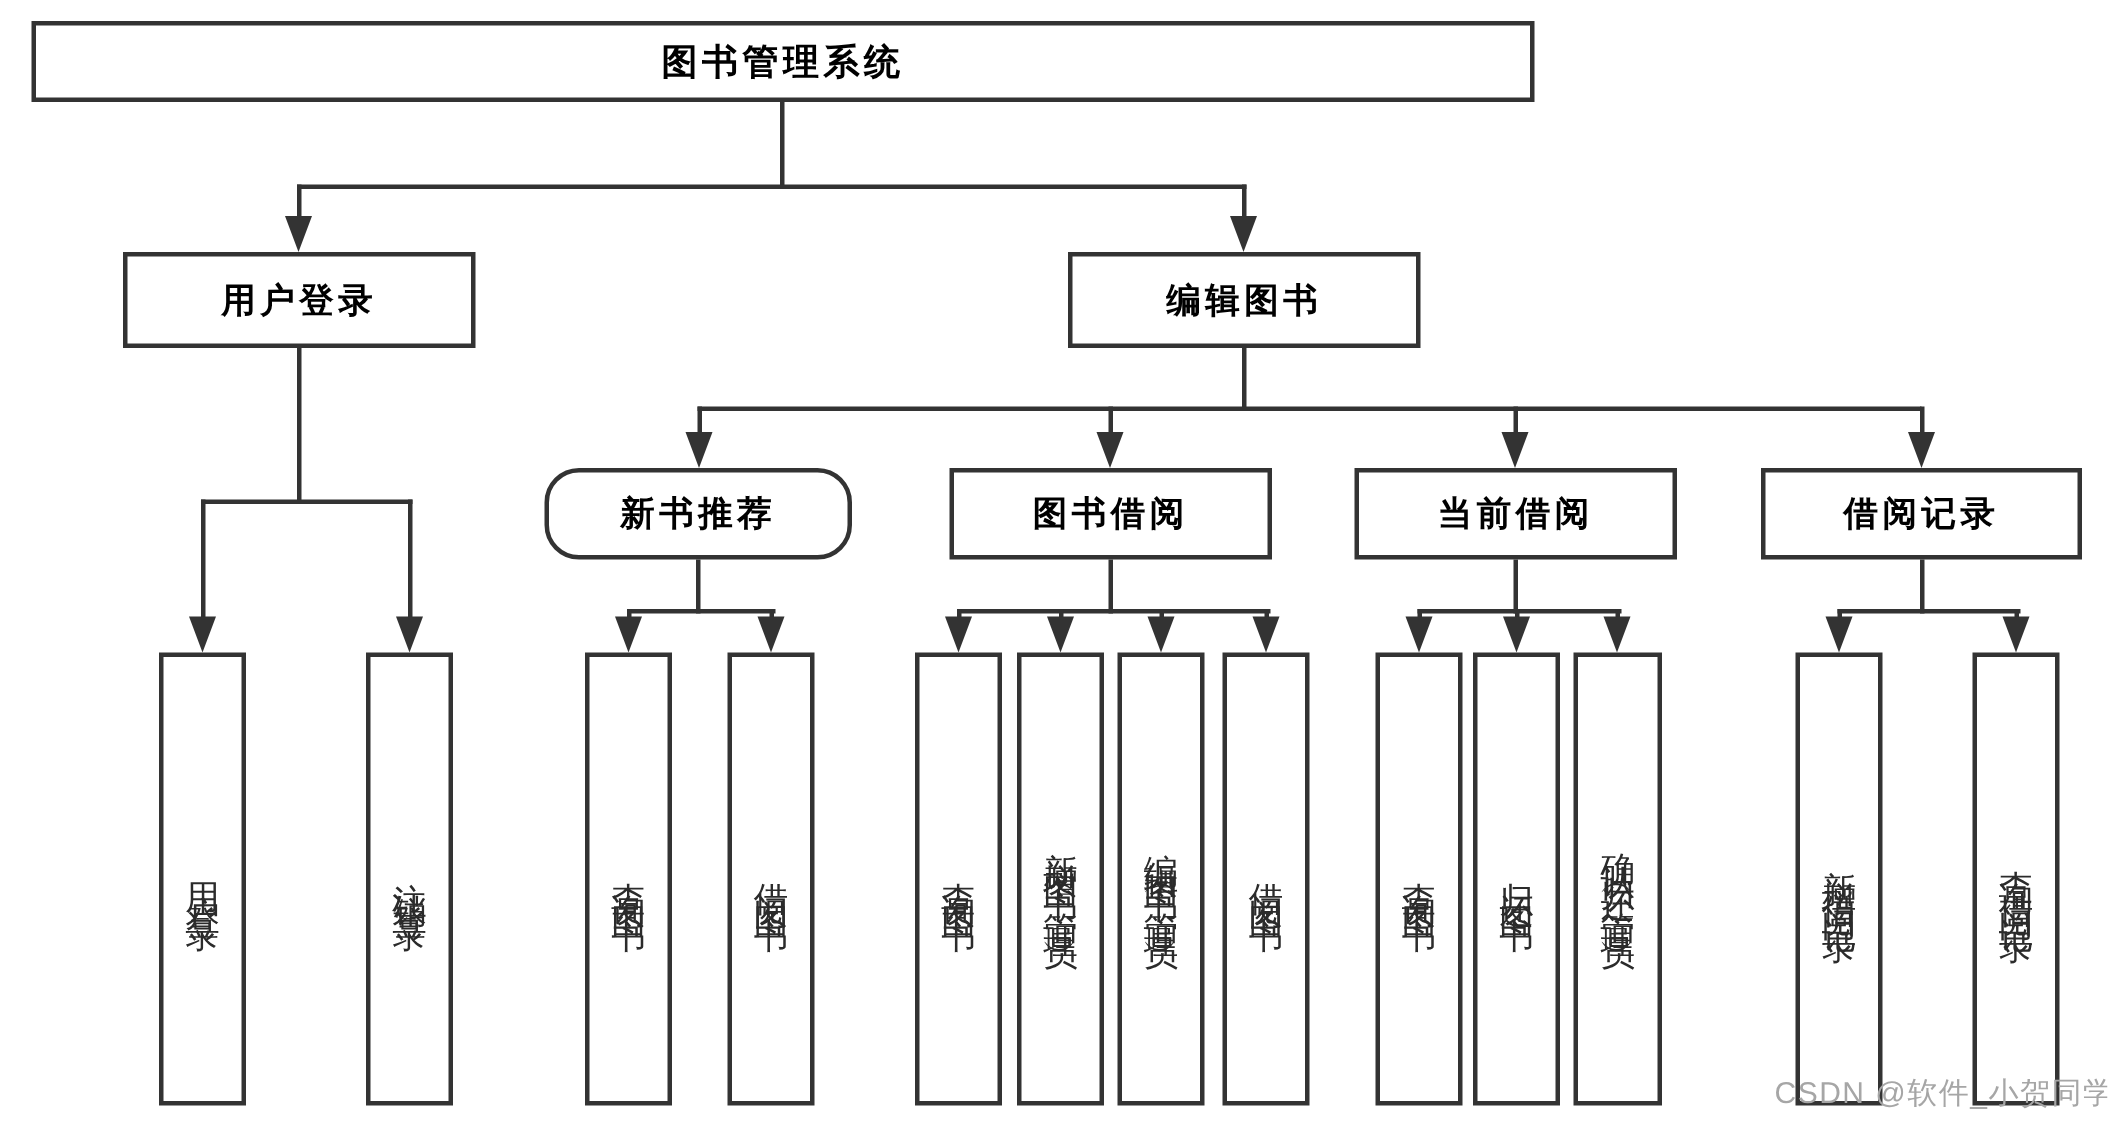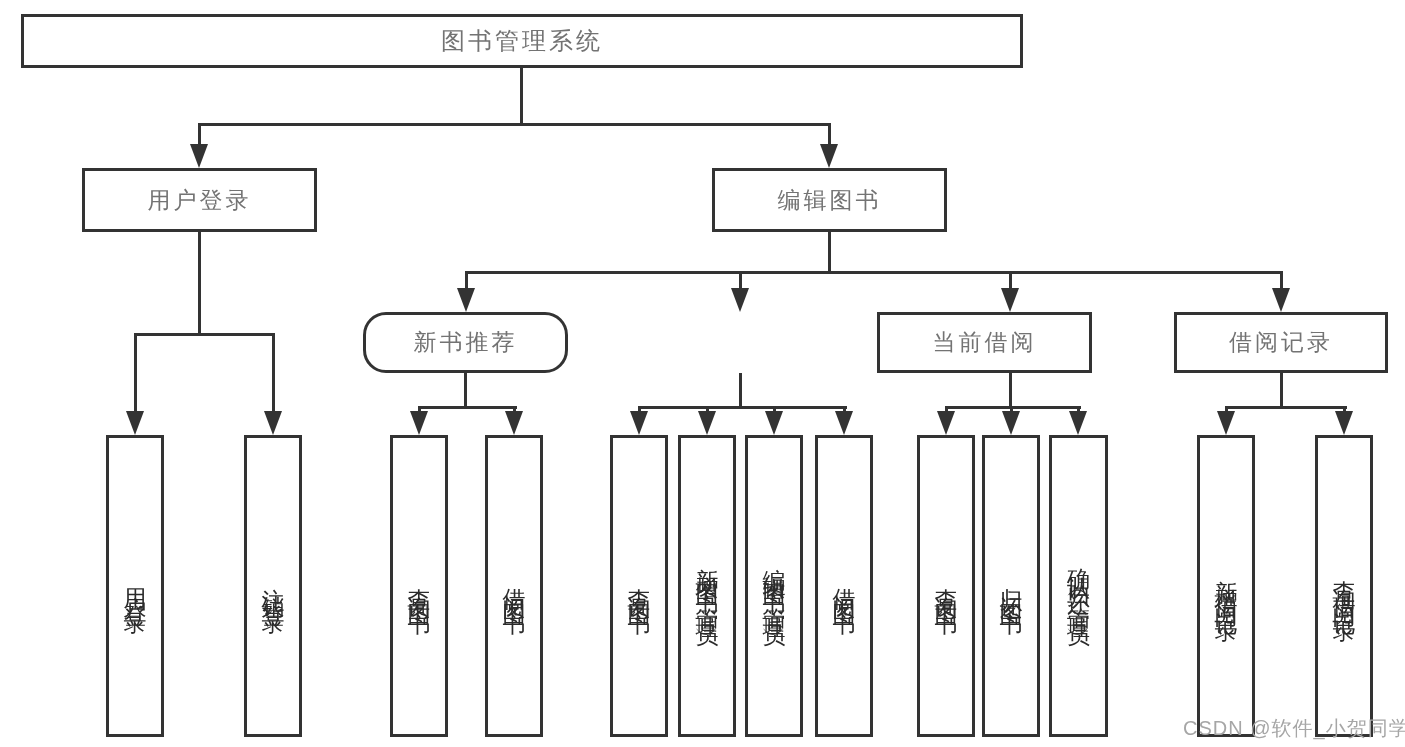--- a/index.html
+++ b/index.html
@@ -17,22 +17,23 @@
     border: 3px solid #333333;
     background: #ffffff;
     display: flex;
     align-items: center;
     justify-content: center;
     color: #2b2b2b;
   }
   .htext {
     font-size: 23px;
     letter-spacing: 3px;
-    color: #737373;
+    color: #000000;
     white-space: nowrap;
+    font-weight: bold;
   }
   .root-text { font-size: 24px; }
   .vtext {
     writing-mode: vertical-rl;
     text-orientation: mixed;
     font-size: 23px;
     letter-spacing: 8px;
     line-height: 1;
     color: #2b2b2b;
   }
@@ -68,21 +69,24 @@
   <div class="box" style="left:82px; top:168px; width:235px; height:64px;">
     <span class="htext">用户登录</span>
   </div>
   <div class="box" style="left:712px; top:168px; width:235px; height:64px;">
     <span class="htext">编辑图书</span>
   </div>
 
   <div class="box" style="left:363px; top:312px; width:205px; height:61px;border-radius:23px;">
     <span class="htext">新书推荐</span>
   </div>
-  <div class="box" style="left:877px; top:312px; width:215px; height:61px;">
+  <div class="box" style="left:633px; top:312px; width:215px; height:61px;">
+    <span class="htext">图书借阅</span>
+  </div>
+  <div class="box" style="left:903px; top:312px; width:215px; height:61px;">
     <span class="htext">当前借阅</span>
   </div>
   <div class="box" style="left:1174px; top:312px; width:214px; height:61px;">
     <span class="htext">借阅记录</span>
   </div>
 
   <div class="box" style="left:106px; top:435px; width:58px; height:302px;">
     <span class="vtext">用户登录</span>
   </div>
   <div class="box" style="left:244px; top:435px; width:58px; height:302px;">

